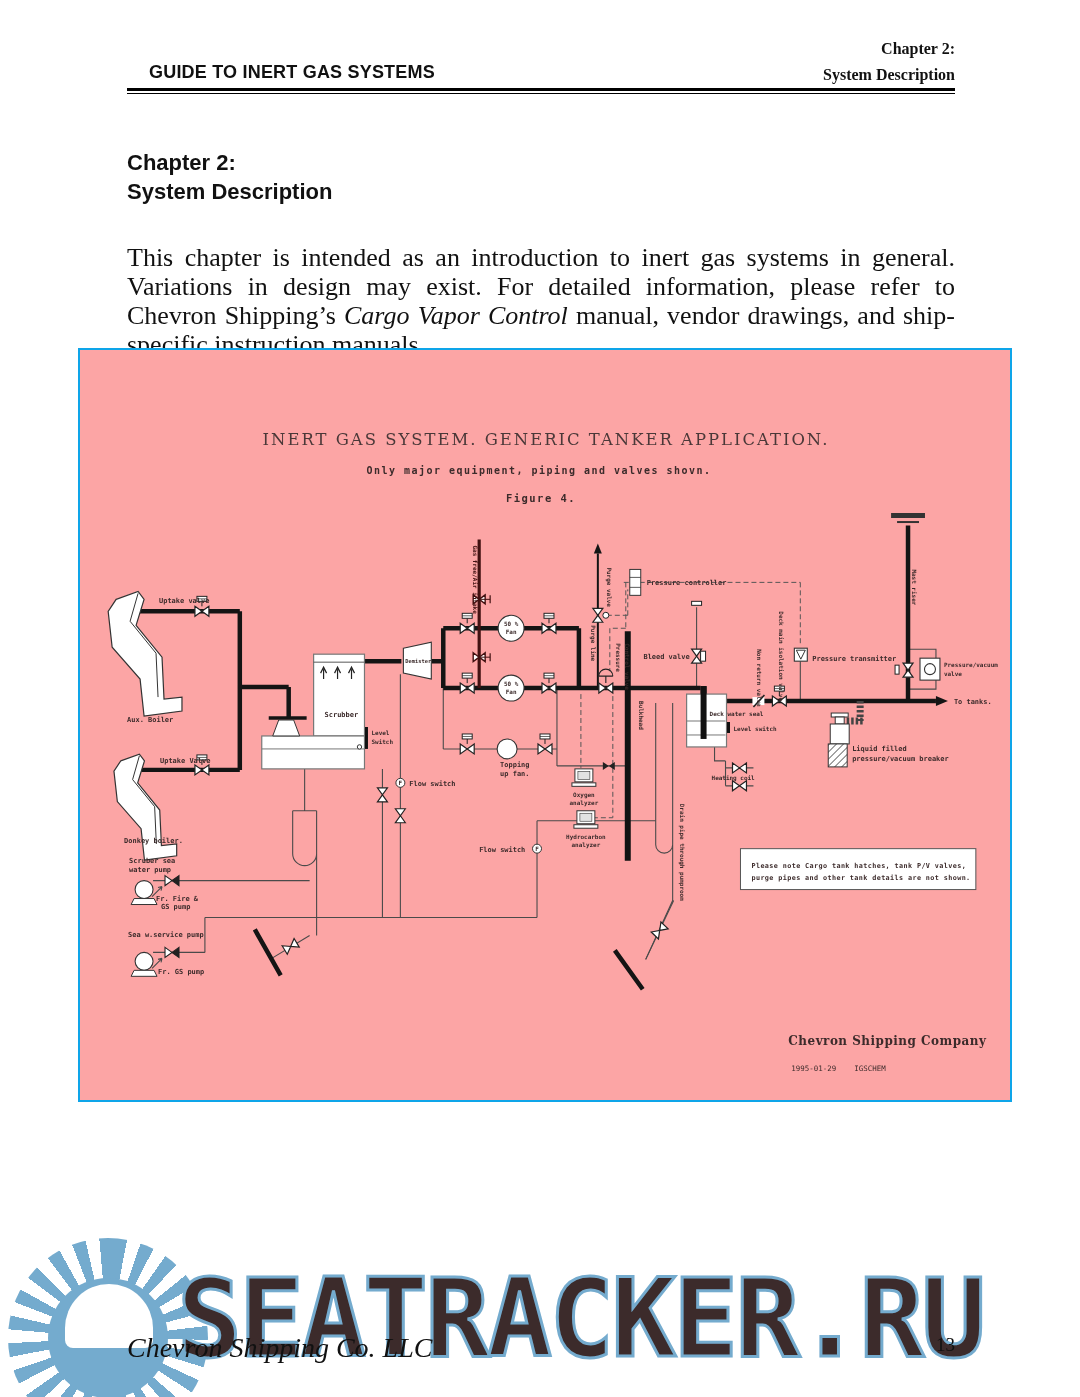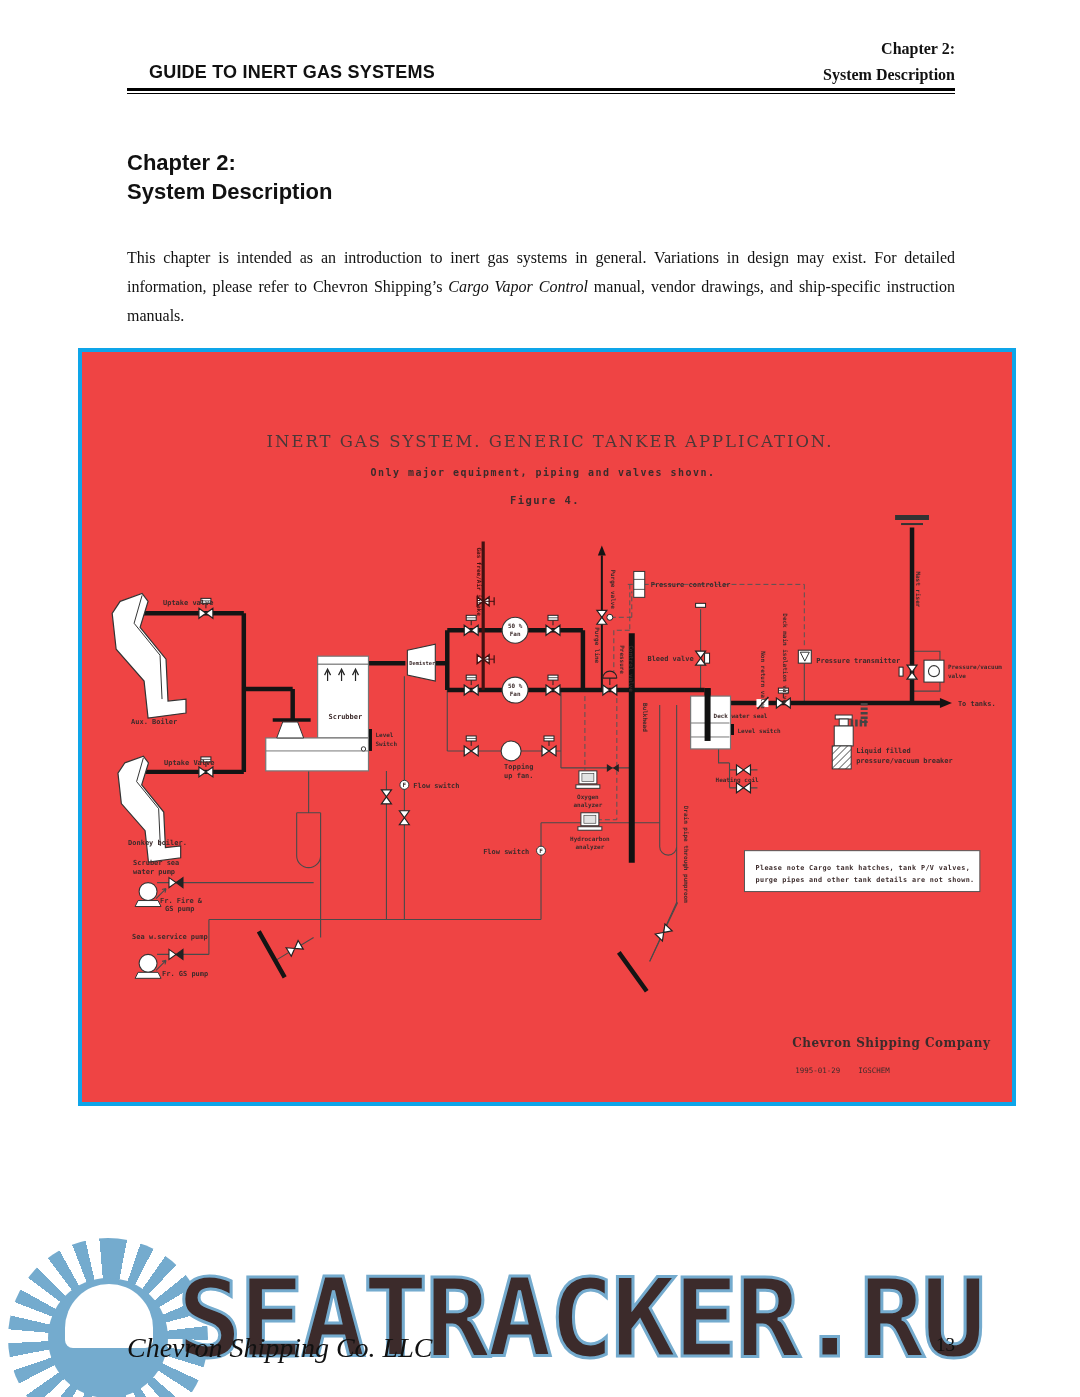--- a/index.html
+++ b/index.html
@@ -8,28 +8,28 @@
   
   .hdr-left{position:absolute;left:127px;top:62px;font-family:"Liberation Sans",sans-serif;
             font-weight:bold;font-size:18px;letter-spacing:.2px;margin-left:22px;}
   .hdr-right{position:absolute;right:125px;top:36px;text-align:right;font-weight:bold;
              font-size:16px;line-height:26px;}
   .rule-a{position:absolute;left:127px;right:125px;top:88px;height:3px;background:#000;}
   .rule-b{position:absolute;left:127px;right:125px;top:93px;height:1px;background:#000;}
   
   .chap{position:absolute;left:127px;top:148px;font-family:"Liberation Sans",sans-serif;
         font-weight:bold;font-size:22px;line-height:29px;}
-  .para{position:absolute;left:127px;width:828px;font-size:16px;line-height:29px;
+  .para{position:absolute;left:127px;width:828px;font-size:26px;line-height:29px;
         text-align:justify;}
   .para i{font-style:italic;}
   .intro{top:243px;}
   .caption{top:1122px;}
   
-  .figbox{position:absolute;left:78px;top:348px;width:930px;height:750px;border:4px solid #0ea5e9;
-          background:#ef4444;text-align:right;}
+  .figbox{position:absolute;left:78px;top:348px;width:930px;height:750px;border:2px solid #0ea5e9;
+          background:#fca5a5;}
   svg text{font-family:"DejaVu Sans Mono",monospace;fill:#3c2b2b;}
   .dttl{font-family:"DejaVu Serif",serif;font-size:16.5px;letter-spacing:2px;fill:#4a3838;}
   .dsub{font-weight:bold;font-size:10px;letter-spacing:1.5px;}
   .dfig{font-weight:bold;font-size:10.5px;letter-spacing:1.5px;}
   .dlbl{font-weight:bold;font-size:7px;}
   .dlbl6{font-weight:bold;font-size:6px;}
   .dlbl55{font-weight:bold;font-size:5.4px;}
   .dnote{font-weight:bold;font-size:6.8px;letter-spacing:.4px;}
   .dcomp{font-family:"DejaVu Serif",serif;font-weight:bold;font-size:12px;letter-spacing:.5px;}
   .dcode{font-size:7.5px;}

